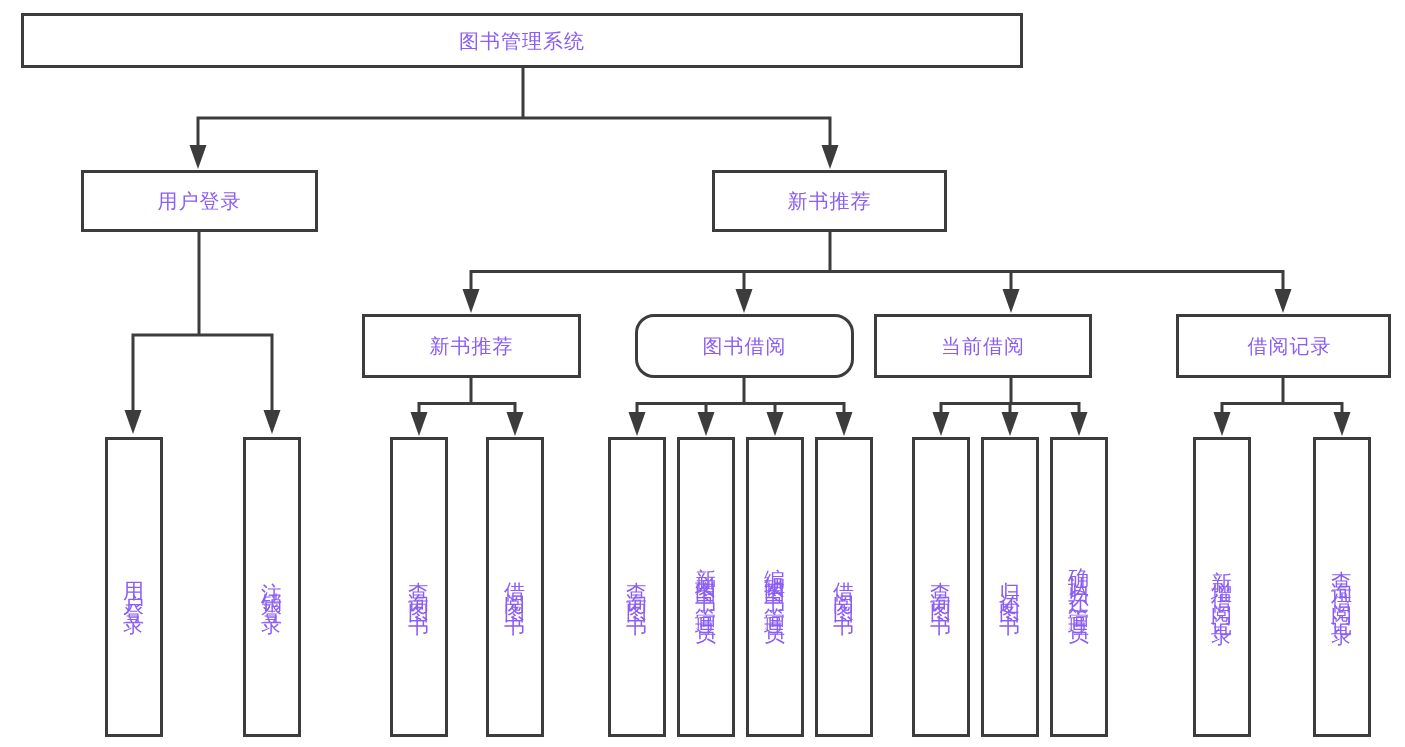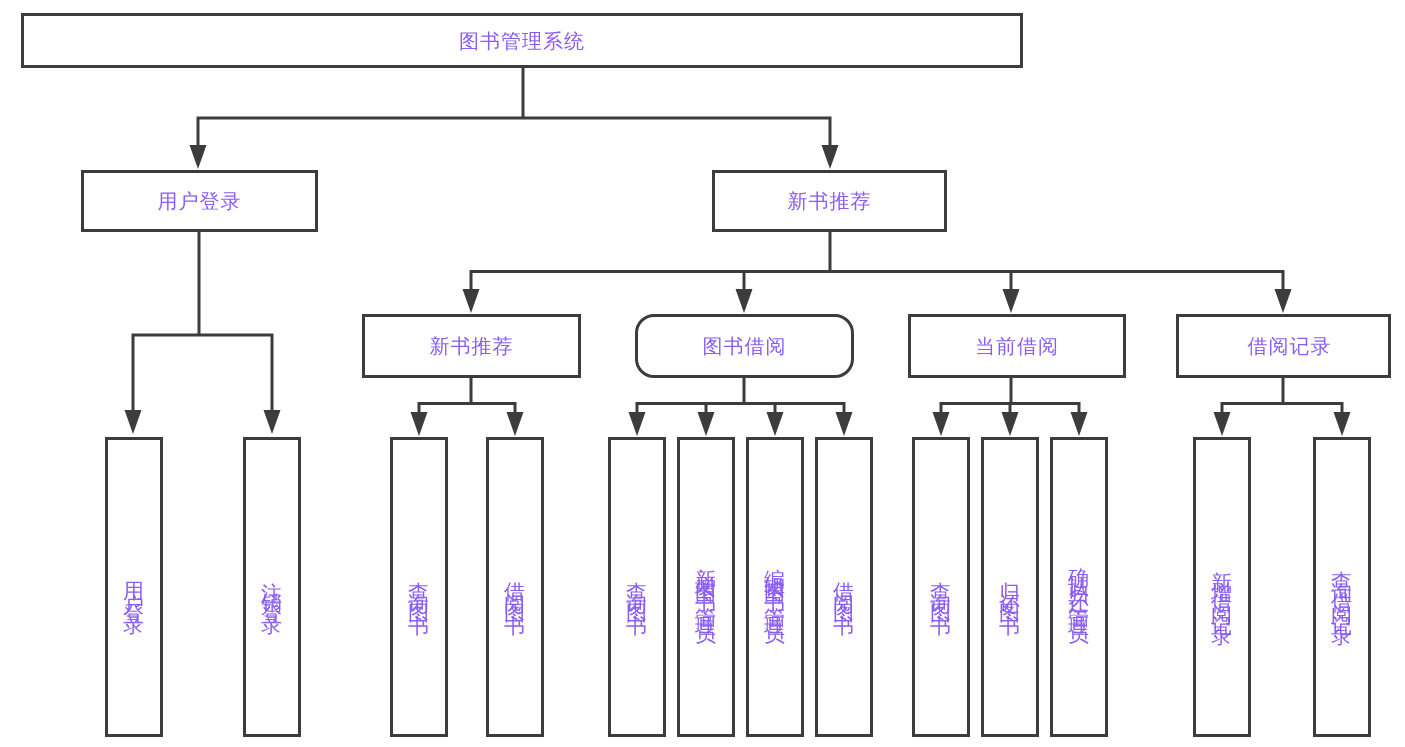--- a/index.html
+++ b/index.html
@@ -92,21 +92,21 @@
     </g>
   </svg>
 
   <div class="box wide root">图书管理系统</div>
 
   <div class="box wide lvl2" style="left:81px;width:237px;">用户登录</div>
   <div class="box wide lvl2" style="left:712px;width:235px;">新书推荐</div>
 
   <div class="box wide lvl3" style="left:362px;width:219px;">新书推荐</div>
   <div class="box wide lvl3" style="left:635px;width:219px;border-radius:19px;">图书借阅</div>
-  <div class="box wide lvl3" style="left:908px;width:218px;">当前借阅</div>
+  <div class="box wide lvl3" style="left:874px;width:218px;">当前借阅</div>
   <div class="box wide lvl3" style="left:1176px;width:215px;padding-left:12px;">借阅记录</div>
 
   <div class="box leaf" style="left:105px;">用户登录</div>
   <div class="box leaf" style="left:243px;">注销登录</div>
 
   <div class="box leaf" style="left:390px;">查询图书</div>
   <div class="box leaf" style="left:486px;">借阅图书</div>
 
   <div class="box leaf" style="left:608px;">查询图书</div>
   <div class="box leaf tight" style="left:677px;">新增图书（管理员）</div>

